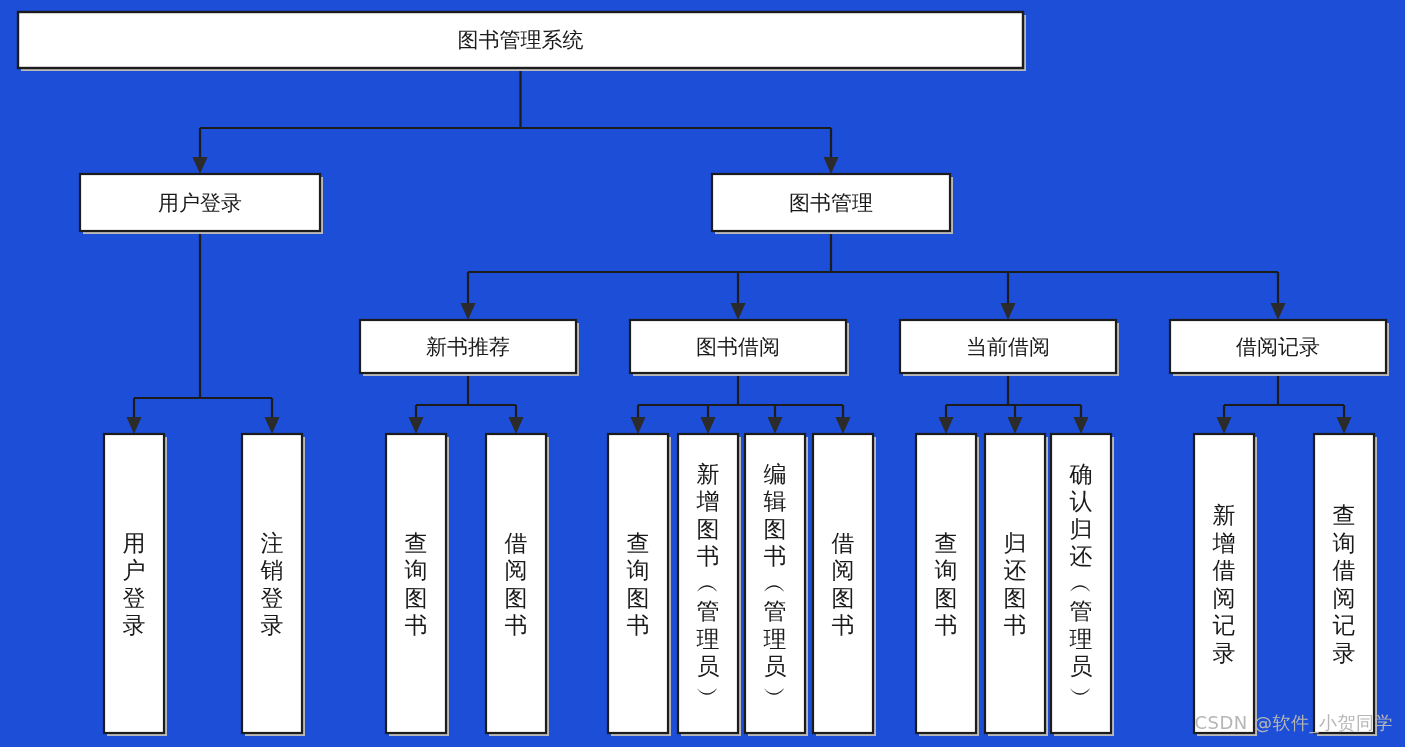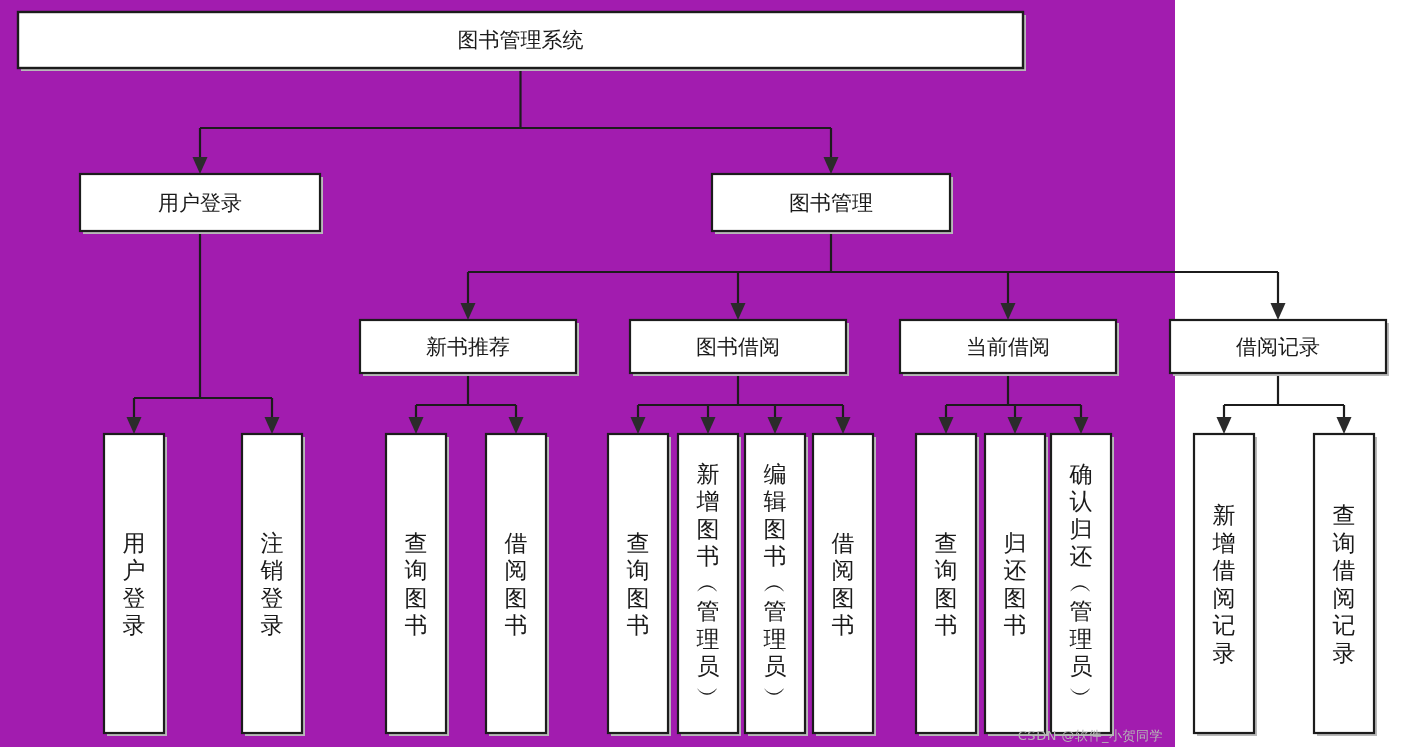--- a/index.html
+++ b/index.html
@@ -9,23 +9,23 @@
     background: #ffffff;
   }
   body {
     width: 1405px;
     height: 747px;
     overflow: hidden;
     font-family: "DejaVu Sans", "Liberation Sans", sans-serif;
   }
   #diagram-root {
     position: relative;
-    width: 1175px;
+    width: 1405px;
     height: 747px;
-    background: #a21caf;
+    background: #1d4ed8;
   }
   svg#tree-svg {
     position: absolute;
     left: 0;
     top: 0;
     width: 1405px;
     height: 747px;
     display: block;
   }
   .node-rect {
@@ -60,23 +60,23 @@
   }
   .node-label-vert {
     font-family: "DejaVu Sans", "Liberation Sans", sans-serif;
     font-size: 23px;
     fill: #1a1a1a;
     text-anchor: middle;
   }
   .watermark {
     position: absolute;
     right: 12px;
-    bottom: 2px;
-    font-family: "DejaVu Sans", "Liberation Sans", sans-serif;
-    font-size: 13px;
+    bottom: 12px;
+    font-family: "DejaVu Sans", "Liberation Sans", sans-serif;
+    font-size: 18px;
     color: #b6b6b6;
     letter-spacing: 0.5px;
     white-space: nowrap;
     user-select: none;
   }
 </style>
 </head>
 <body>
 
 <div id="diagram-root">

